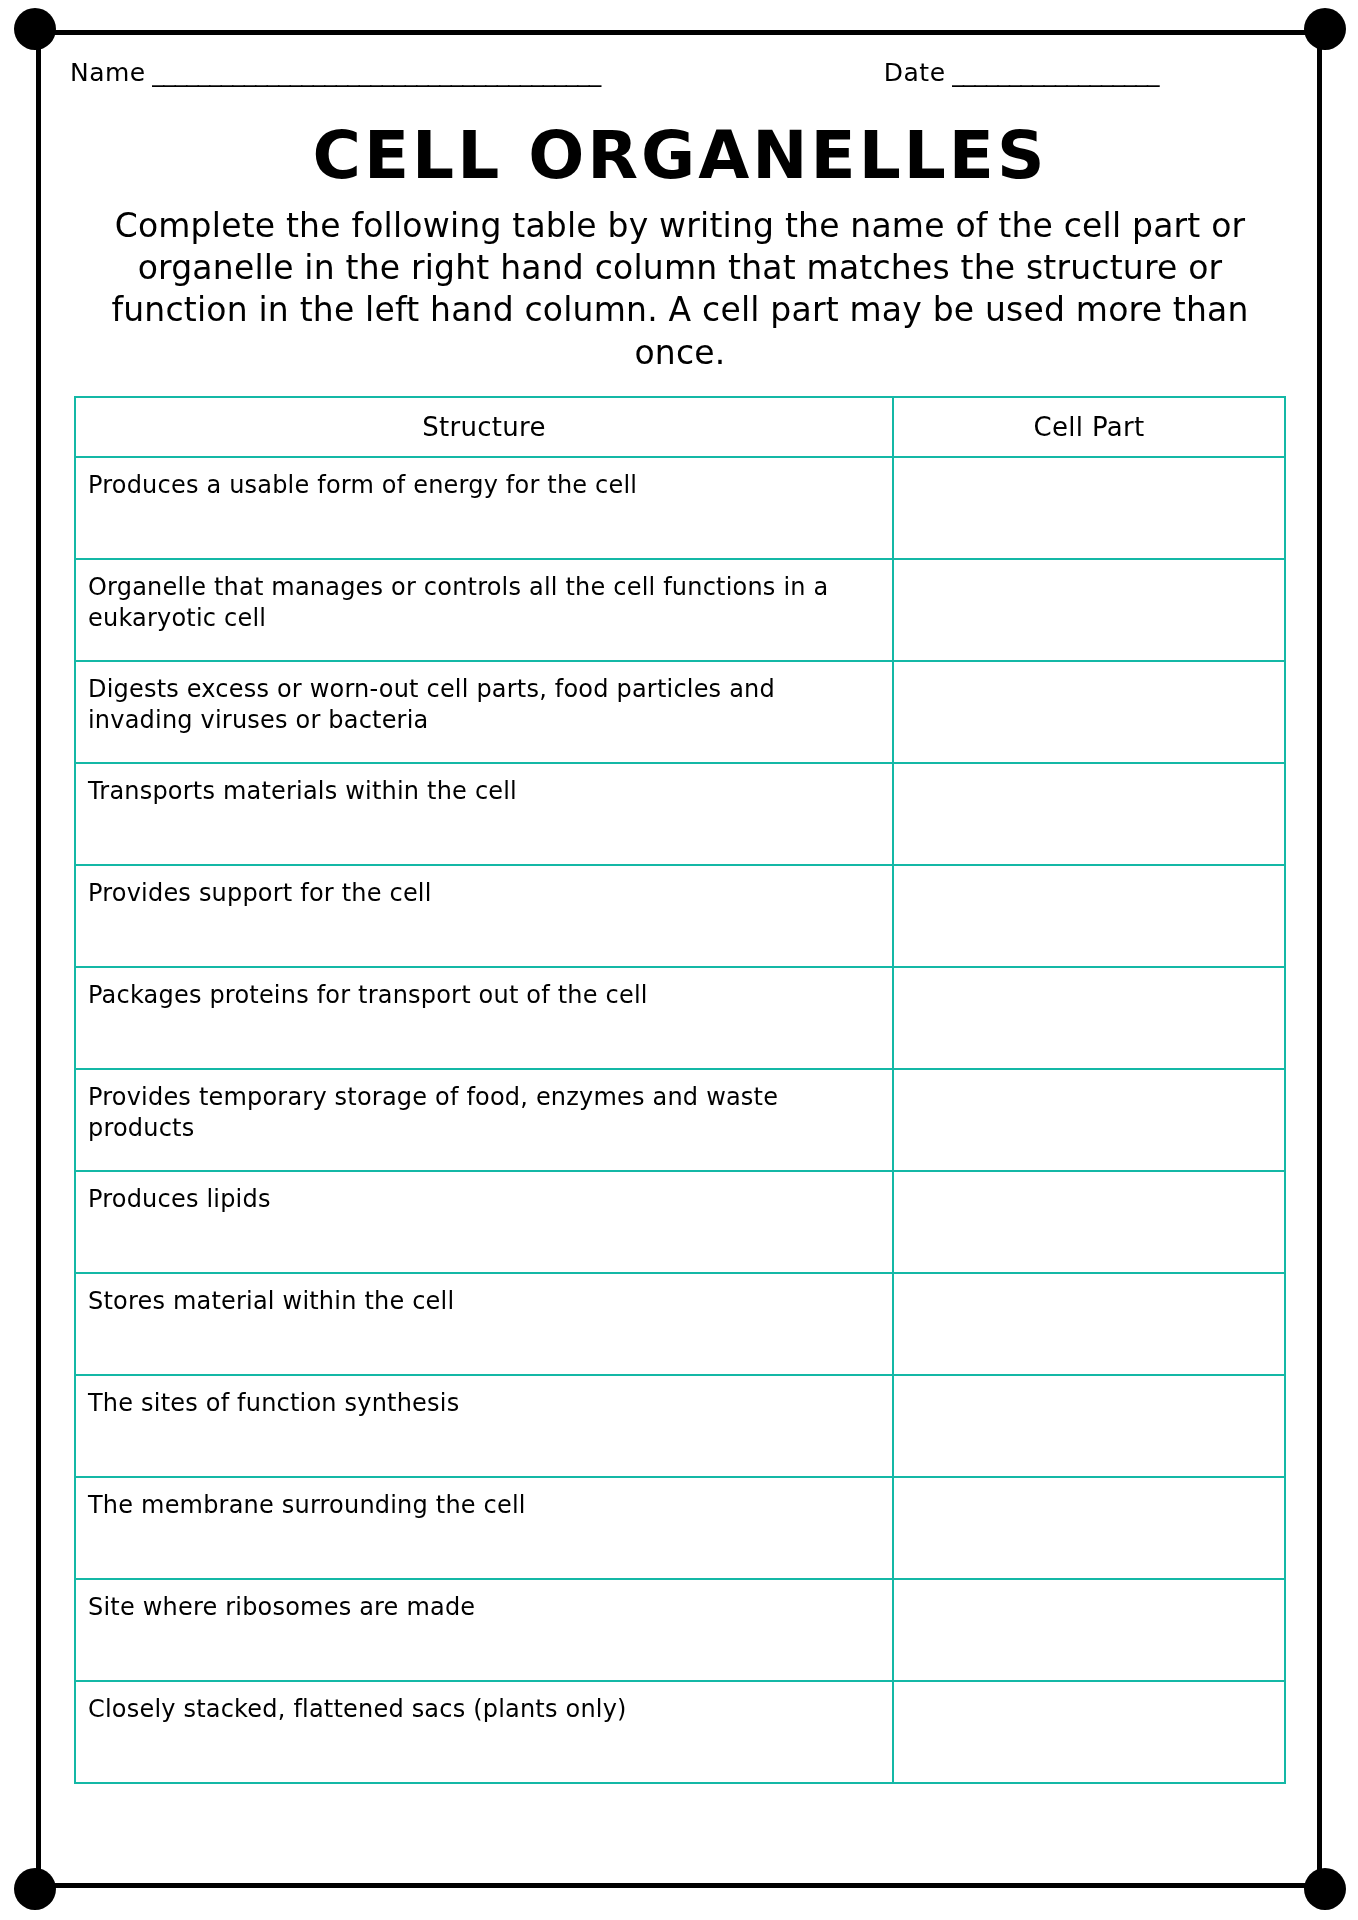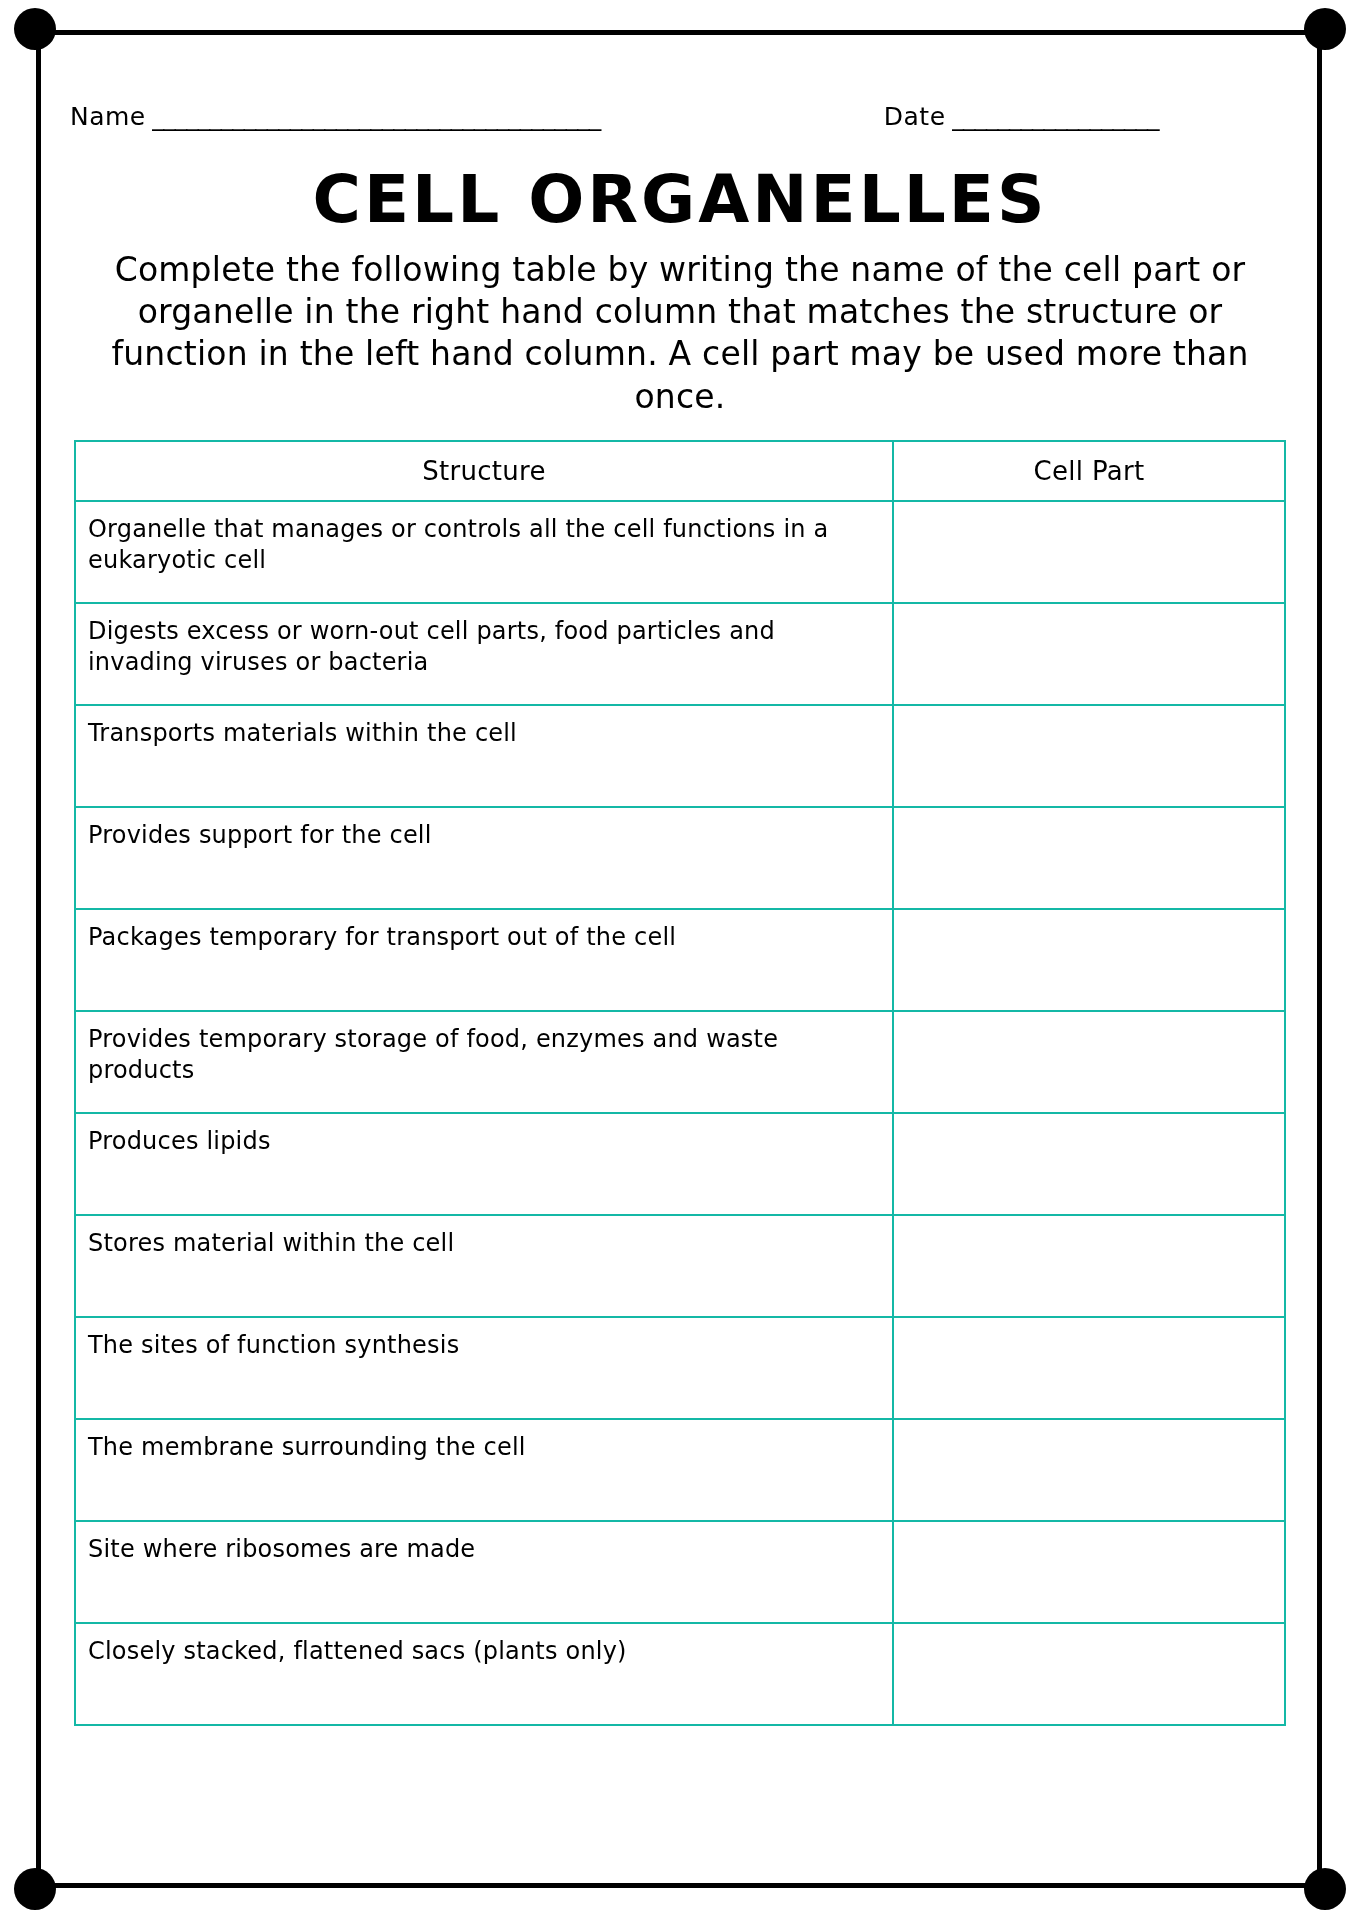--- a/index.html
+++ b/index.html
@@ -63,21 +63,21 @@
     letter-spacing: 0.5px;
     white-space: nowrap;
   }
   .namedate .lbl { margin-right: 6px; }
   .namedate .rule {
     font-size: 25px;
     letter-spacing: -1px;
     overflow: hidden;
     display: inline-block;
   }
-  .namedate .name-rule { width: 700px; margin-top: 44px; }
+  .namedate .name-rule { width: 700px; }
   .namedate .date-lbl { margin-left: 32px; margin-right: 6px; }
   .namedate .date-rule { width: 300px; }
 
   h1.title {
     font-family: "DejaVu Sans", sans-serif;
     font-weight: bold;
     font-size: 66px;
     letter-spacing: 3px;
     text-align: center;
     margin: 36px 0 16px 0;
@@ -155,37 +155,41 @@
         <col class="c-cellpart">
       </colgroup>
       <thead>
         <tr>
           <th>Structure</th>
           <th>Cell Part</th>
         </tr>
       </thead>
       <tbody>
         <tr class="row">
+          <td class="structure">Produces a usable form of energy for the cell</td>
+          <td class="answer"></td>
+        </tr>
+        <tr class="row">
           <td class="structure">Organelle that manages or controls all the cell functions in a eukaryotic cell</td>
           <td class="answer"></td>
         </tr>
         <tr class="row">
           <td class="structure">Digests excess or worn-out cell parts, food particles and invading viruses or bacteria</td>
           <td class="answer"></td>
         </tr>
         <tr class="row">
           <td class="structure">Transports materials within the cell</td>
           <td class="answer"></td>
         </tr>
         <tr class="row">
           <td class="structure">Provides support for the cell</td>
           <td class="answer"></td>
         </tr>
         <tr class="row">
-          <td class="structure">Packages temporary for transport out of the cell</td>
+          <td class="structure">Packages proteins for transport out of the cell</td>
           <td class="answer"></td>
         </tr>
         <tr class="row">
           <td class="structure">Provides temporary storage of food, enzymes and waste products</td>
           <td class="answer"></td>
         </tr>
         <tr class="row">
           <td class="structure">Produces lipids</td>
           <td class="answer"></td>
         </tr>

